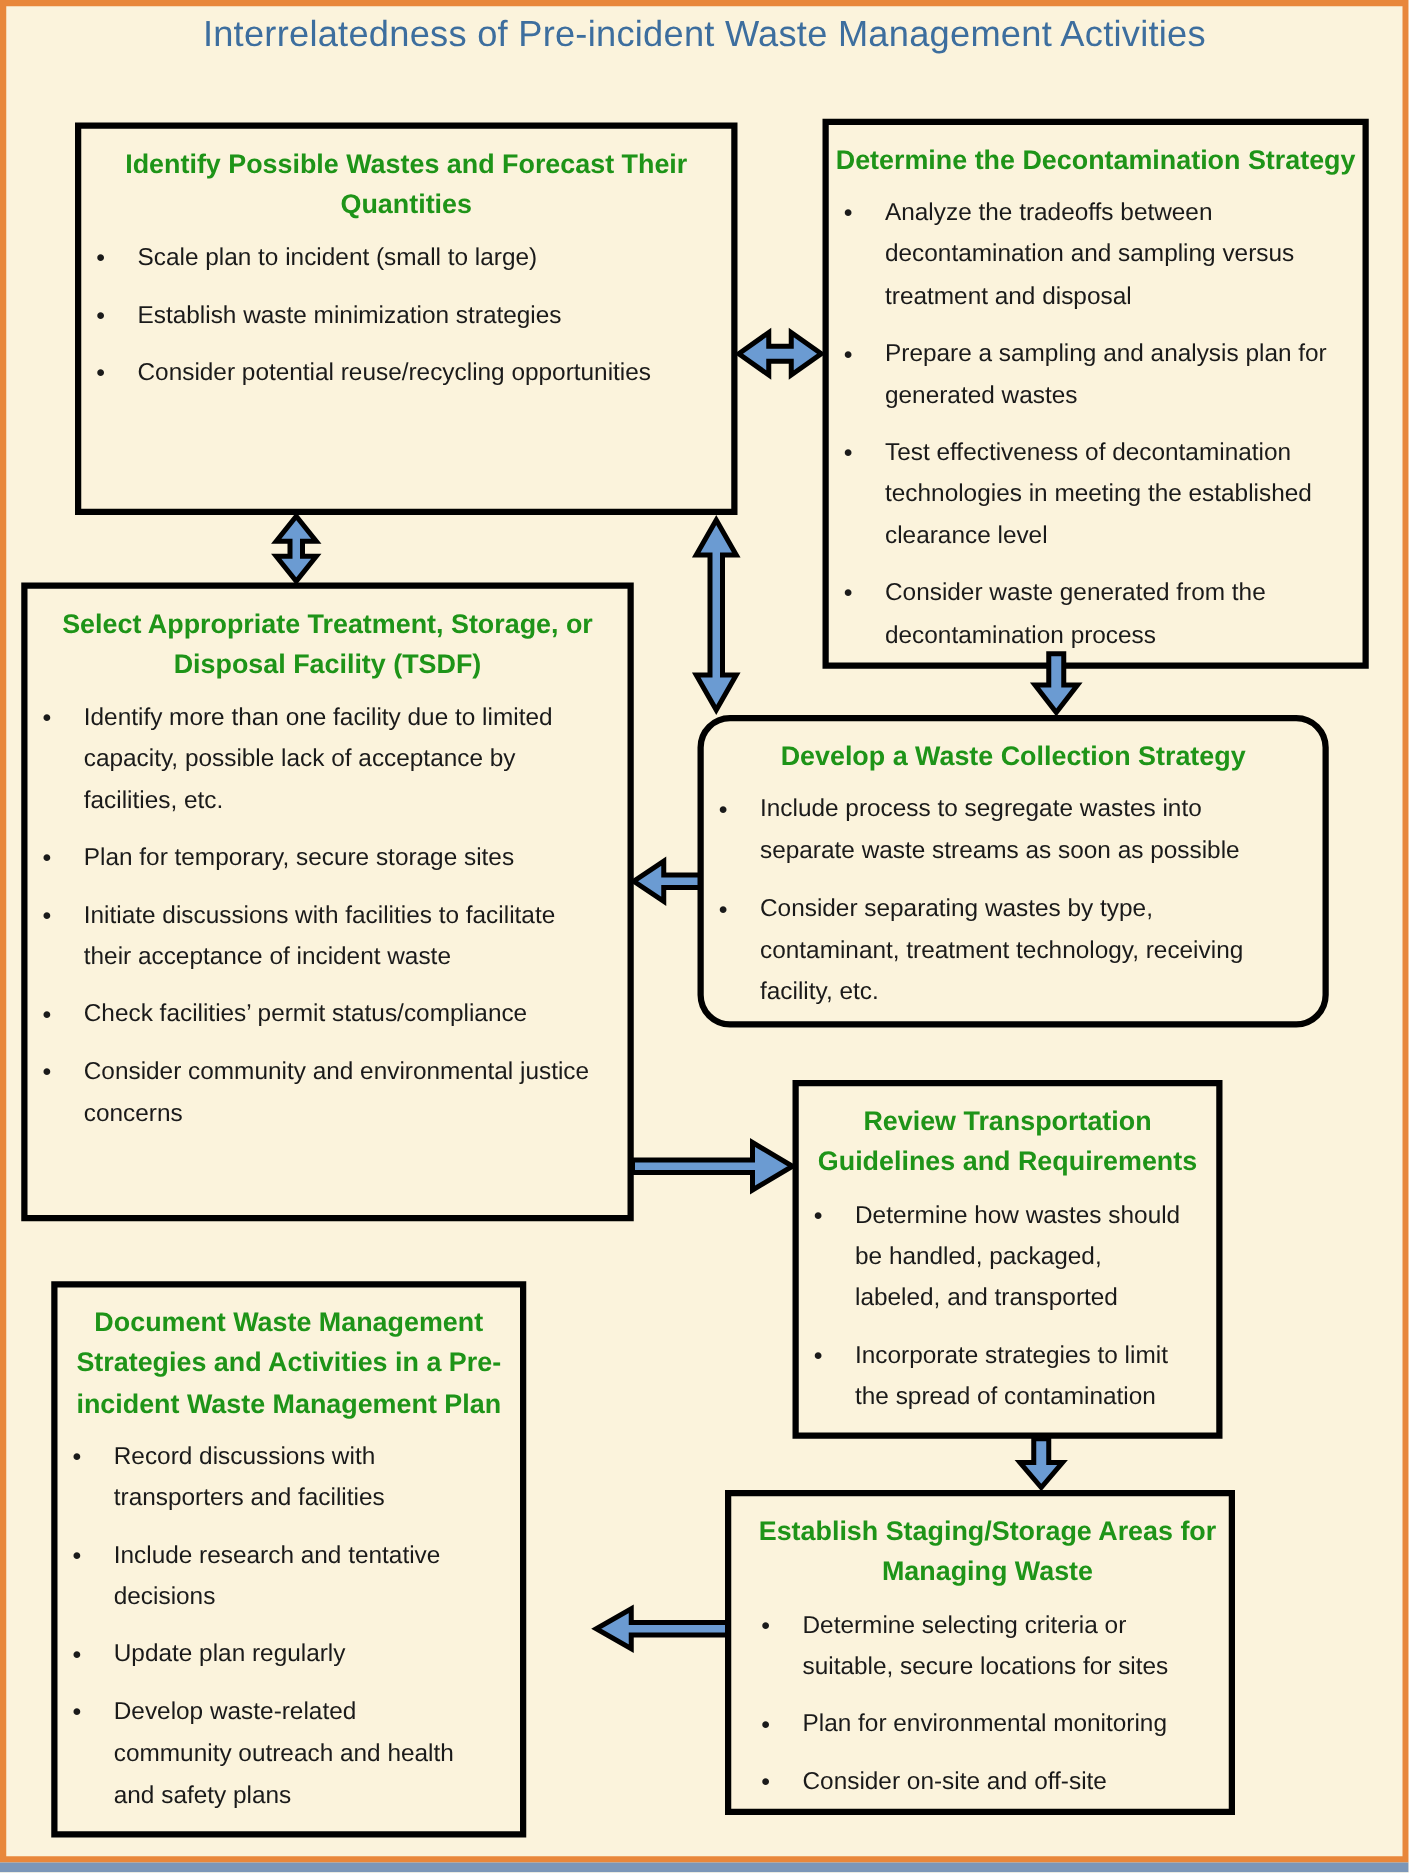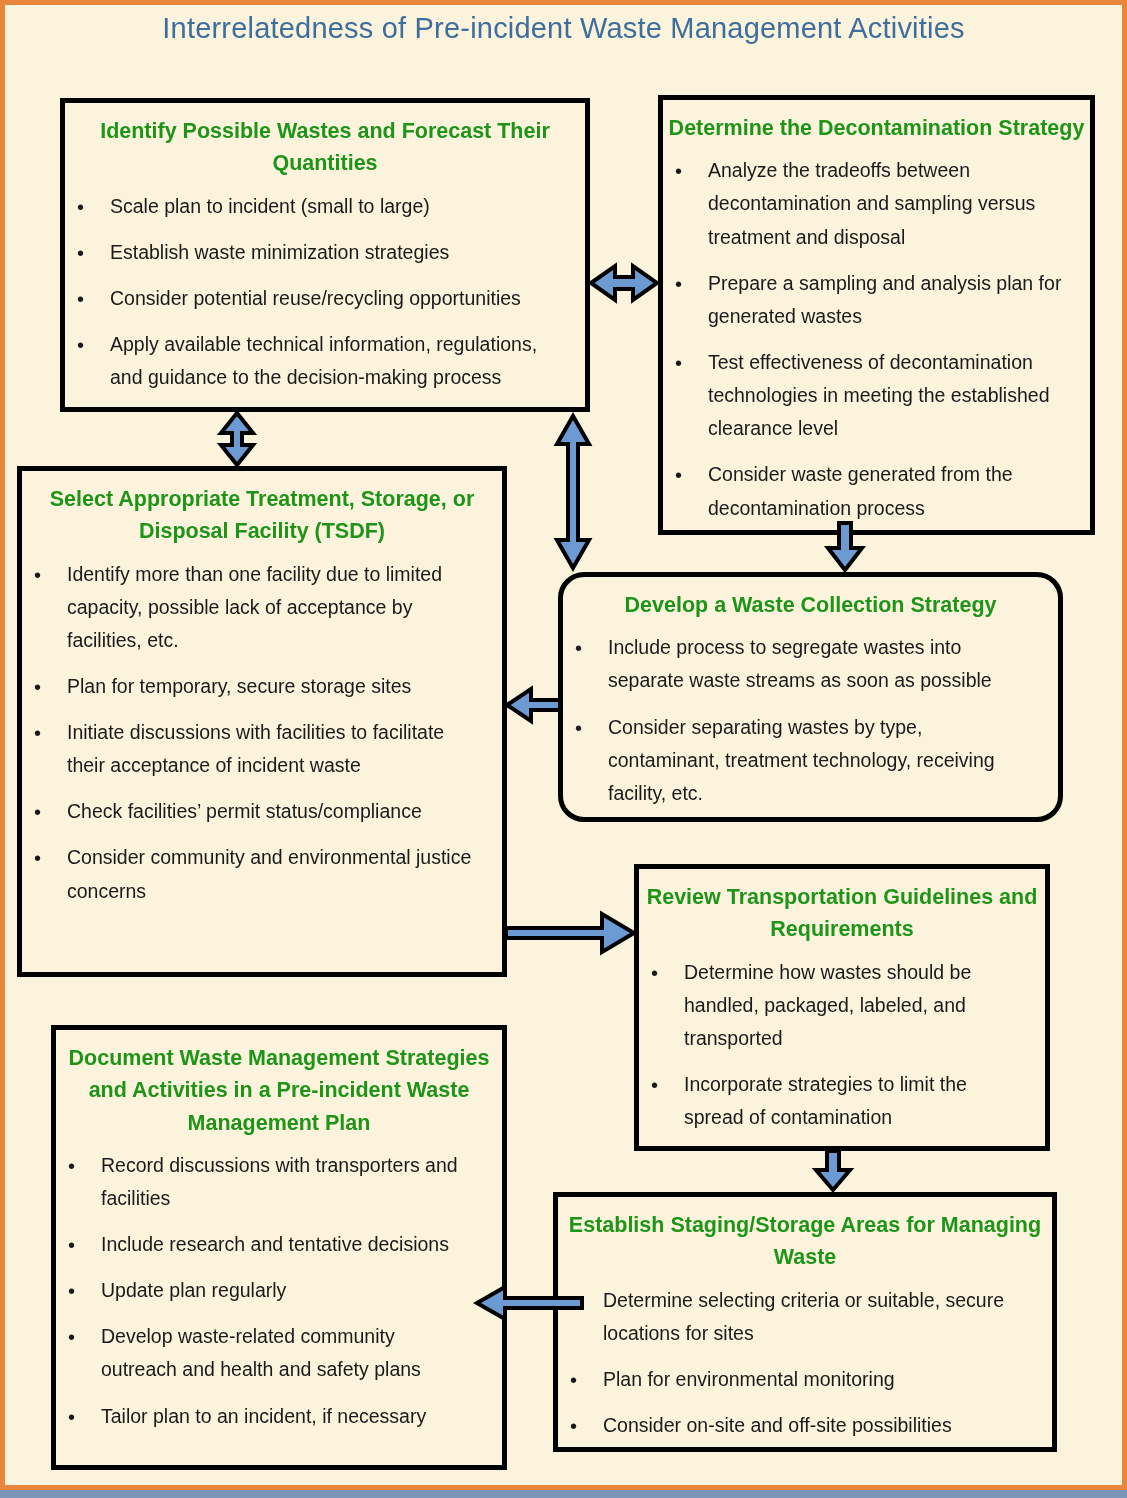--- a/index.html
+++ b/index.html
@@ -101,21 +101,20 @@
   <div class="bottom-strip"></div>
 
   <h1 class="page-title">Interrelatedness of Pre-incident Waste Management Activities</h1>
 
   <div class="box box-identify" style="left:60px; top:98px; width:530px; height:314px;">
     <h2 class="box-title">Identify Possible Wastes and Forecast Their Quantities</h2>
     <ul class="bullets">
         <li>Scale plan to incident (small to large)</li>
         <li>Establish waste minimization strategies</li>
         <li>Consider potential reuse/recycling opportunities</li>
-        <li>Apply available technical information, regulations, and guidance to the decision-making process</li>
       </ul>
   </div>
 
   <div class="box box-decontamination" style="left:658px; top:83px; width:437px; height:440px;margin-top:12px;">
     <h2 class="box-title">Determine the Decontamination Strategy</h2>
     <ul class="bullets">
         <li>Analyze the tradeoffs between decontamination and sampling versus treatment and disposal</li>
         <li>Prepare a sampling and analysis plan for generated wastes</li>
         <li>Test effectiveness of decontamination technologies in meeting the established clearance level</li>
         <li>Consider waste generated from the decontamination process</li>
@@ -134,40 +133,40 @@
   </div>
 
   <div class="box box-collection" style="left:558px; top:572px; width:505px; height:250px;border-radius:26px;">
     <h2 class="box-title">Develop a Waste Collection Strategy</h2>
     <ul class="bullets">
         <li>Include process to segregate wastes into separate waste streams as soon as possible</li>
         <li>Consider separating wastes by type, contaminant, treatment technology, receiving facility, etc.</li>
       </ul>
   </div>
 
-  <div class="box box-transportation" style="left:634px; top:864px; width:416px; height:287px;">
+  <div class="box box-transportation" style="left:634px; top:864px; width:344px; height:287px;">
     <h2 class="box-title">Review Transportation Guidelines and Requirements</h2>
     <ul class="bullets">
         <li>Determine how wastes should be handled, packaged, labeled, and transported</li>
         <li>Incorporate strategies to limit the spread of contamination</li>
       </ul>
   </div>
 
-  <div class="box box-document" style="left:51px; top:1025px; width:456px; height:445px;">
+  <div class="box box-document" style="left:41px; top:1025px; width:380px; height:445px;">
     <h2 class="box-title">Document Waste Management Strategies and Activities in a Pre-incident Waste Management Plan</h2>
     <ul class="bullets">
         <li>Record discussions with transporters and facilities</li>
         <li>Include research and tentative decisions</li>
         <li>Update plan regularly</li>
         <li>Develop waste-related community outreach and health and safety plans</li>
         <li>Tailor plan to an incident, if necessary</li>
       </ul>
   </div>
 
-  <div class="box box-staging" style="left:553px; top:1192px; width:504px; height:260px;">
+  <div class="box box-staging" style="left:580px; top:1192px; width:408px; height:260px;padding-left:12px;">
     <h2 class="box-title">Establish Staging/Storage Areas for Managing Waste</h2>
     <ul class="bullets">
         <li>Determine selecting criteria or suitable, secure locations for sites</li>
         <li>Plan for environmental monitoring</li>
         <li>Consider on-site and off-site possibilities</li>
       </ul>
   </div>
 
   <svg class="arrow" style="left:588px; top:261px;" width="72" height="44" viewBox="0 0 72 44">
     <polygon points="3,22 27,5 27,16 45,16 45,5 69,22 45,39 45,28 27,28 27,39"></polygon>

